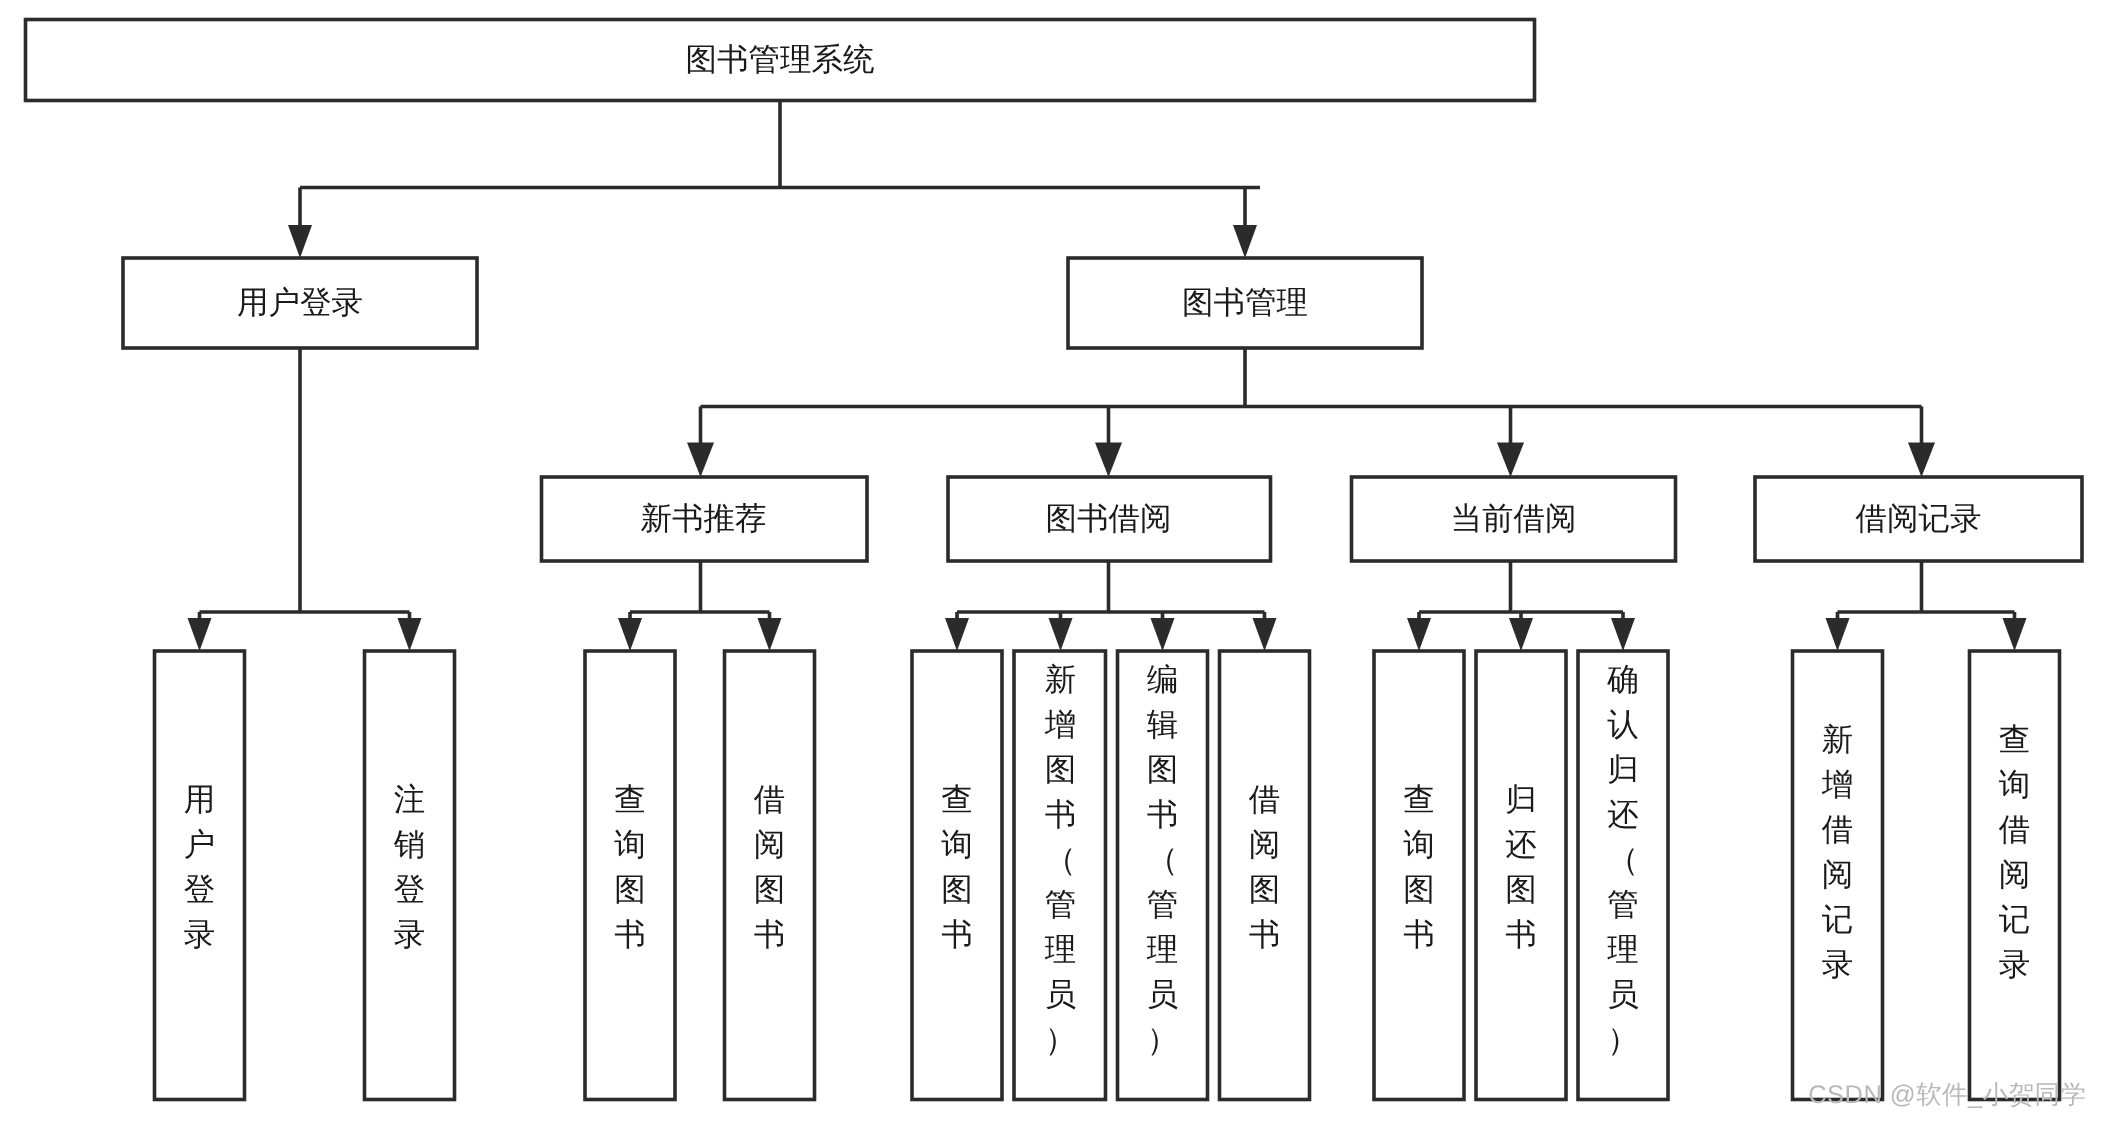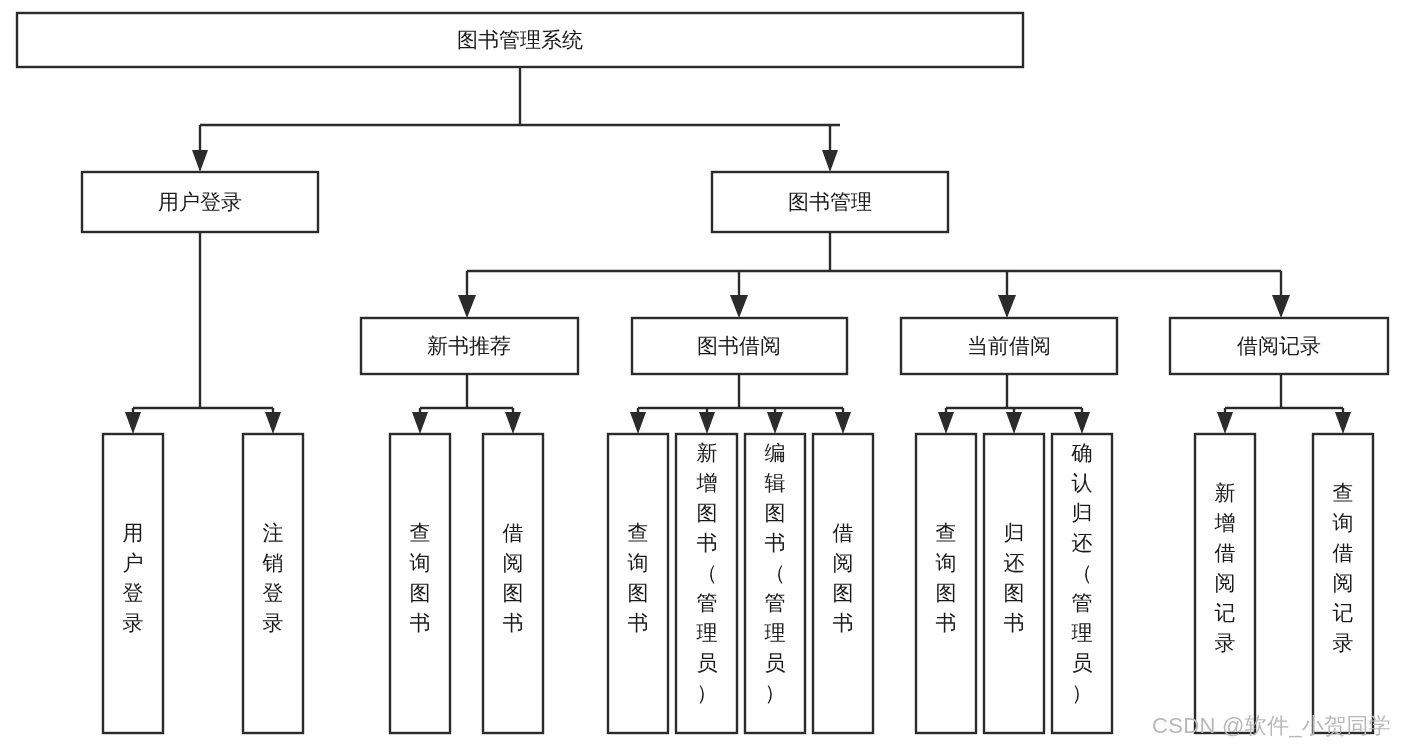--- a/index.html
+++ b/index.html
@@ -54,21 +54,21 @@
     font-family: "Liberation Sans", "DejaVu Sans", sans-serif;
     font-size: 21px;
     fill: #1a1a1a;
     text-anchor: middle;
   }
   .watermark {
     position: absolute;
     right: 14px;
     bottom: 6px;
     font-family: "Liberation Sans", "DejaVu Sans", sans-serif;
-    font-size: 22px;
+    font-size: 17px;
     color: #b9b9b9;
     letter-spacing: 0.3px;
     white-space: nowrap;
     pointer-events: none;
   }
 </style>
 </head>
 <body>
 
 <div id="diagram-root">

